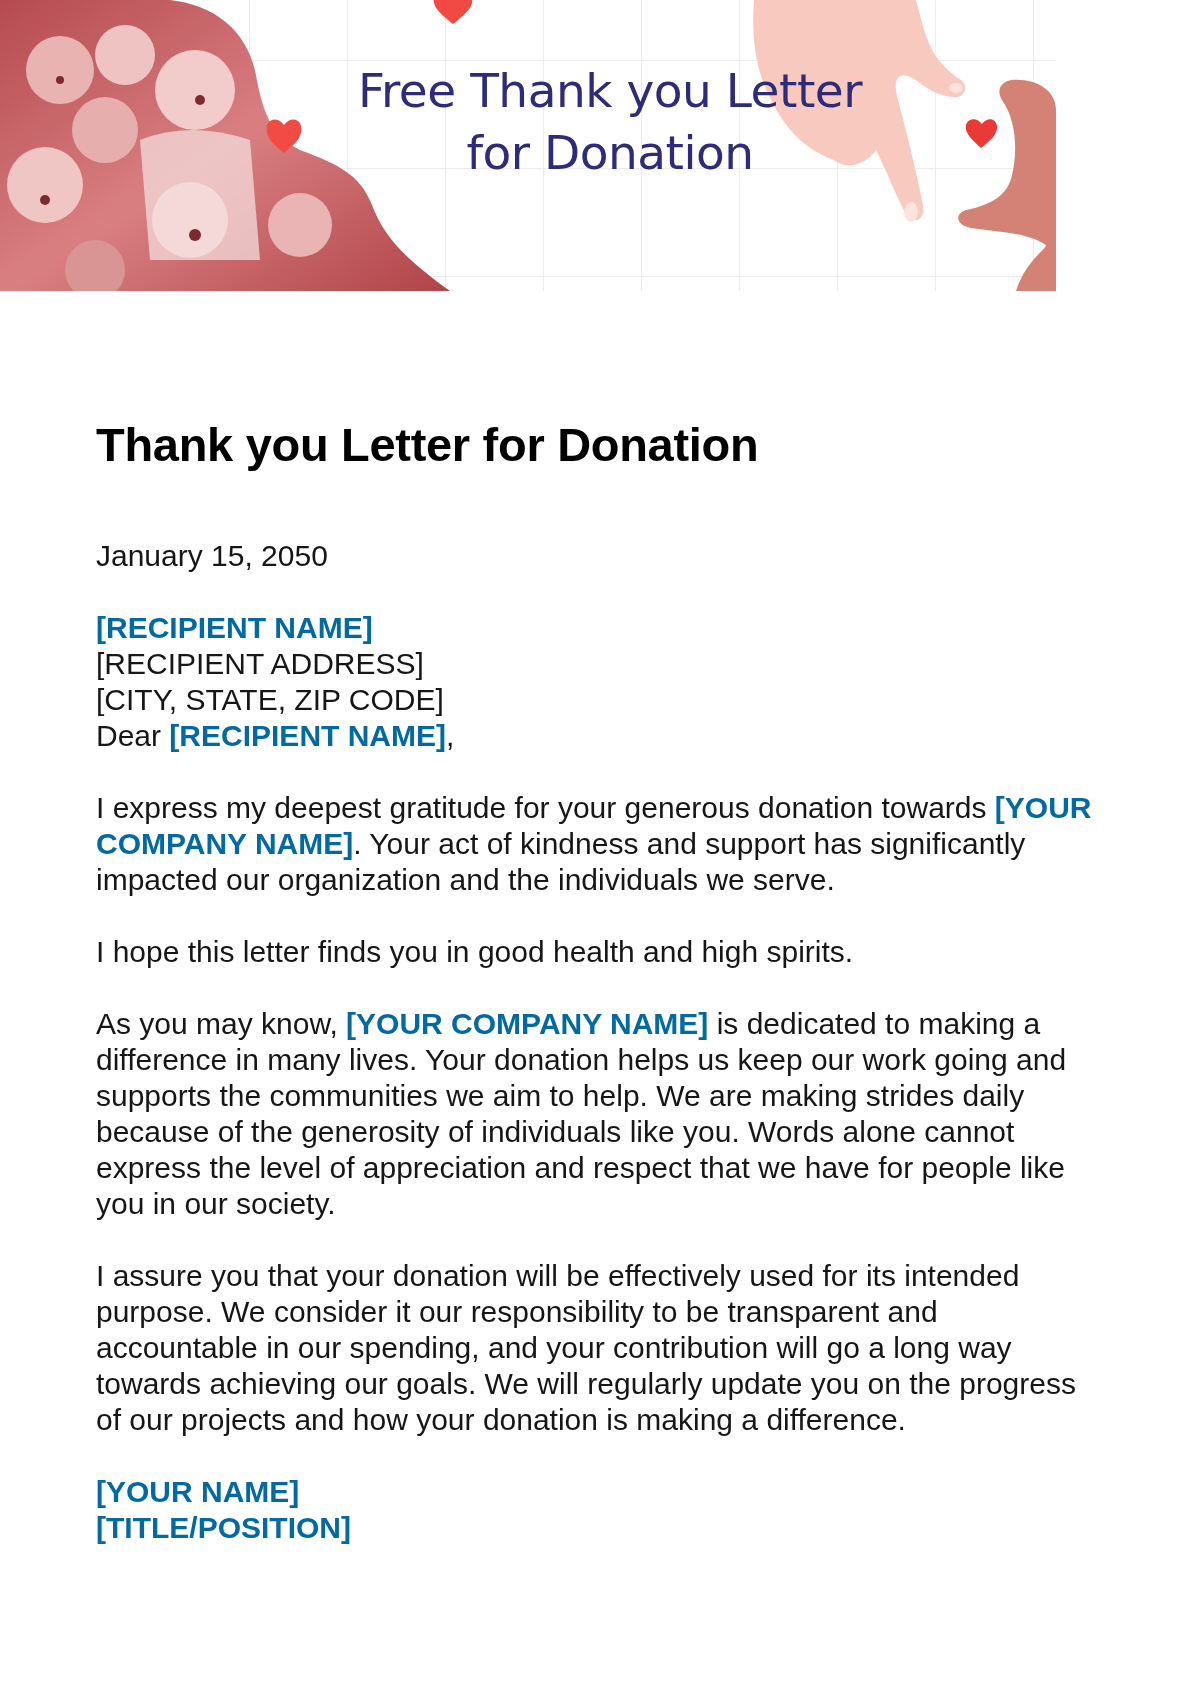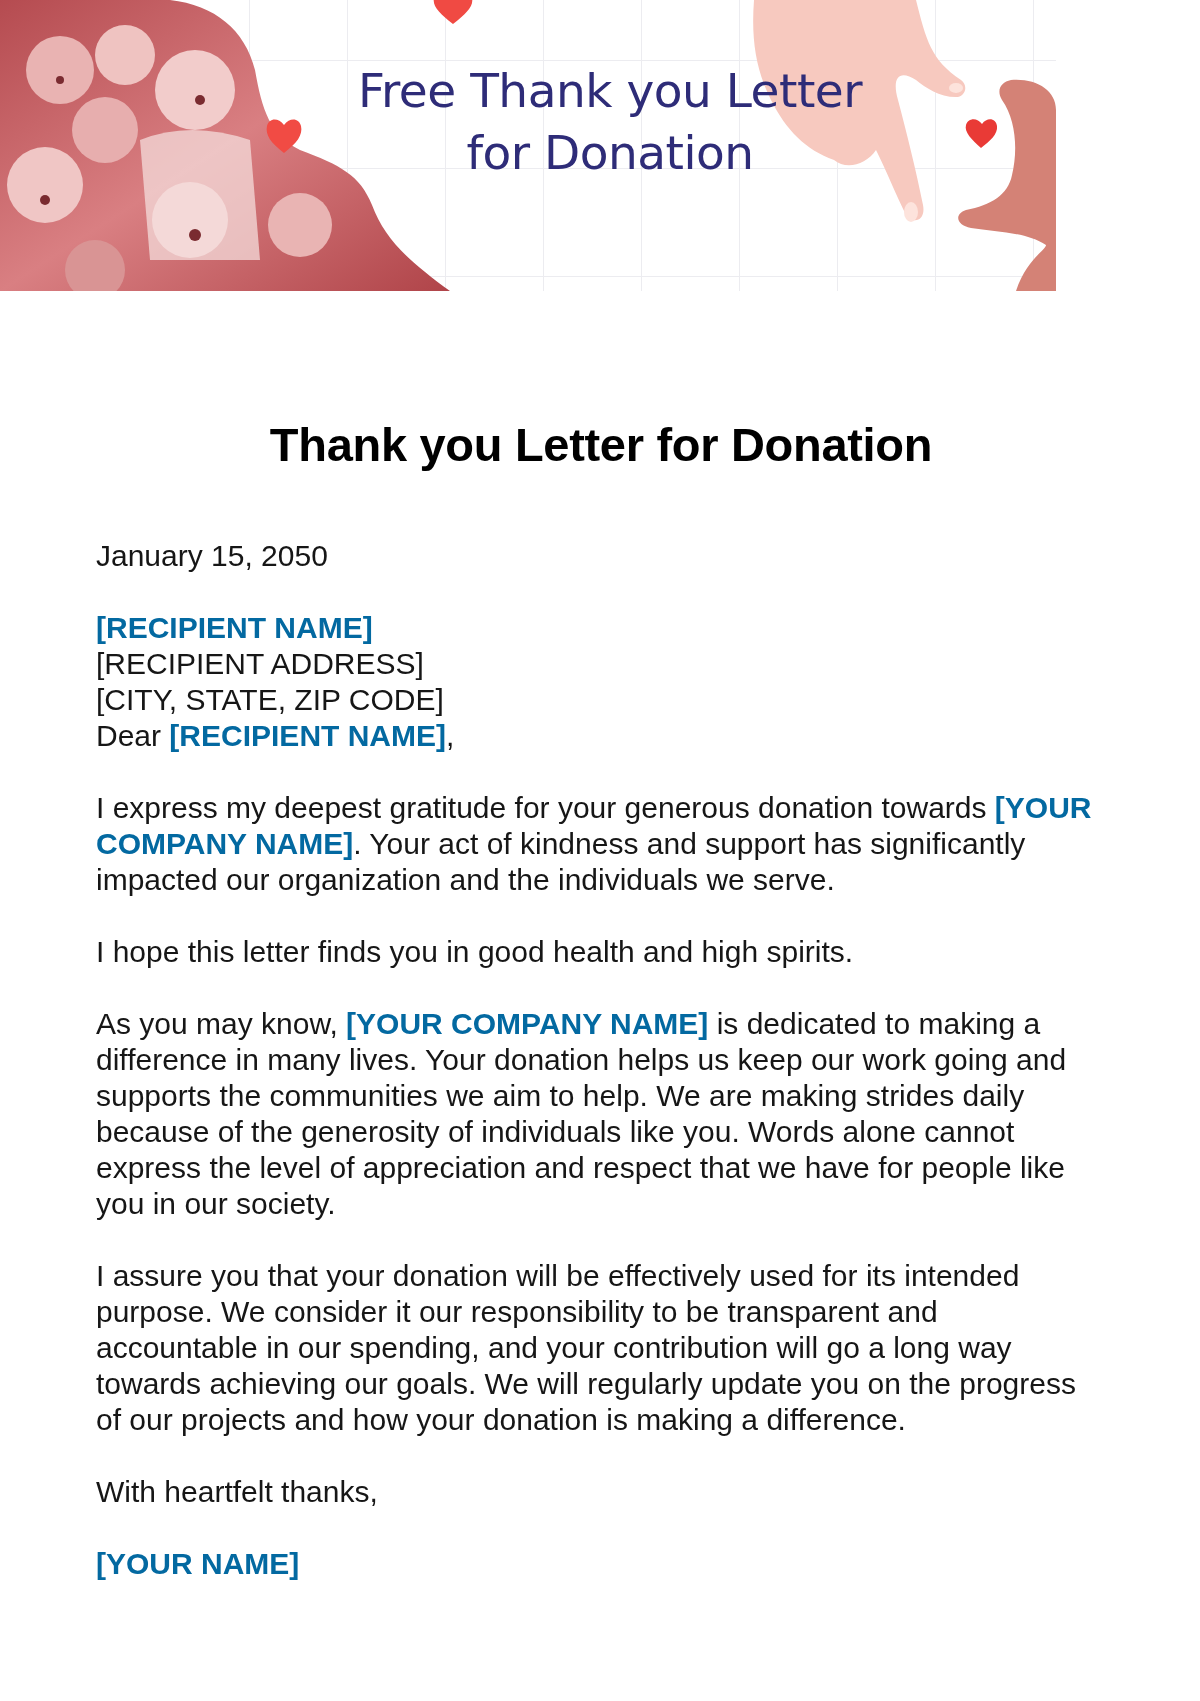--- a/index.html
+++ b/index.html
@@ -33,21 +33,21 @@
     color: #2e2c78;
     font-size: 47px; line-height: 62px;
     font-family: "DejaVu Sans", sans-serif;
     font-weight: normal;
     letter-spacing: -0.5px;
   }
   .doc {
     position: absolute; left: 96px; top: 410px; width: 1010px;
   }
   .doc-title {
-    text-align: center; margin: 0 0 0 0; padding-left: 0;
+    text-align: left; margin: 0 0 0 0; padding-left: 0;
     font-size: 47px; font-weight: bold; color: #000;
     letter-spacing: -0.3px;
     height: 70px; line-height: 70px;
     width: 1010px;
   }
   .body-text {
     margin-top: 58px;
     font-size: 30px; line-height: 36px; color: #161616;
   }
   .body-text p { margin: 0 0 36px 0; }
@@ -125,19 +125,19 @@
 
     <p><span>I express my deepest gratitude for your generous donation towards </span><b>[YOUR COMPANY NAME]</b><span>. Your act of kindness and support has significantly impacted our organization and the individuals we serve.</span></p>
 
     <p>I hope this letter finds you in good health and high spirits.</p>
 
     <p><span>As you may know, </span><b>[YOUR COMPANY NAME]</b><span> is dedicated to making a difference in many lives. Your donation helps us keep our work going and supports the communities we aim to help. We are making strides daily because of the generosity of individuals like you. Words alone cannot express the level of appreciation and respect that we have for people like you in our society.</span></p>
 
     <p>I assure you that your donation will be effectively used for its intended purpose. We consider it our responsibility to be transparent and accountable in our spending, and your contribution will go a long way towards achieving our goals. We will regularly update you on the progress of our projects and how your donation is making a difference.</p>
 
 
-    <p>With heartfelt thanks,</p>
 
     <div class="lines">
       <div><b>[YOUR NAME]</b></div>
+      <div><b>[TITLE/POSITION]</b></div>
     </div>
   </div>
 </div>
 
 </body></html>

